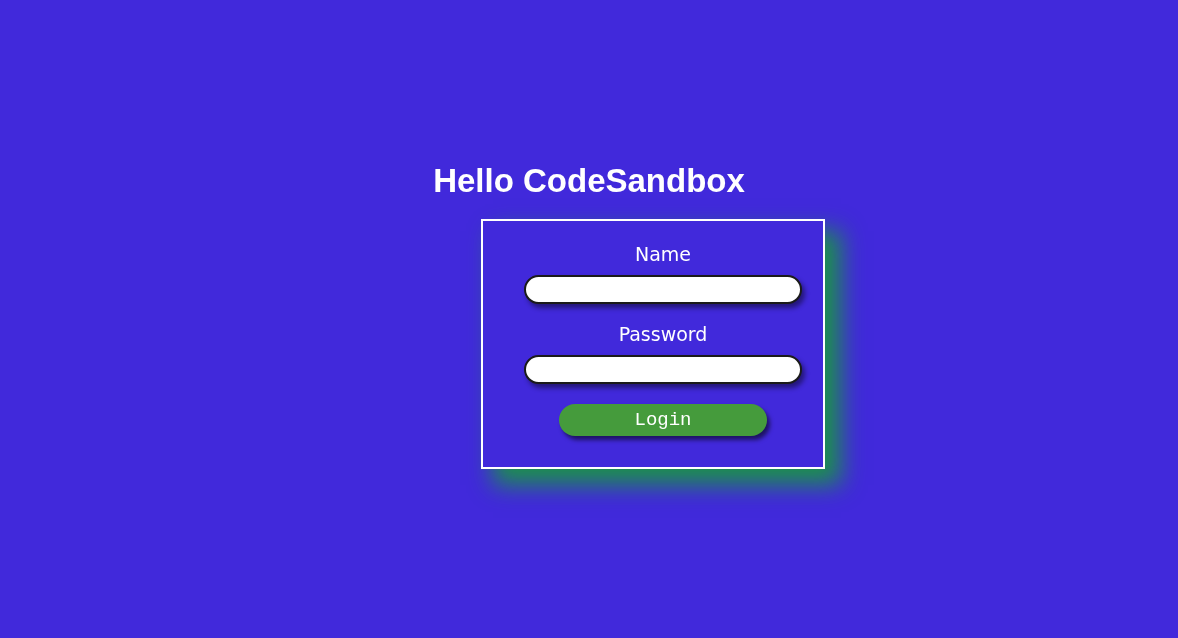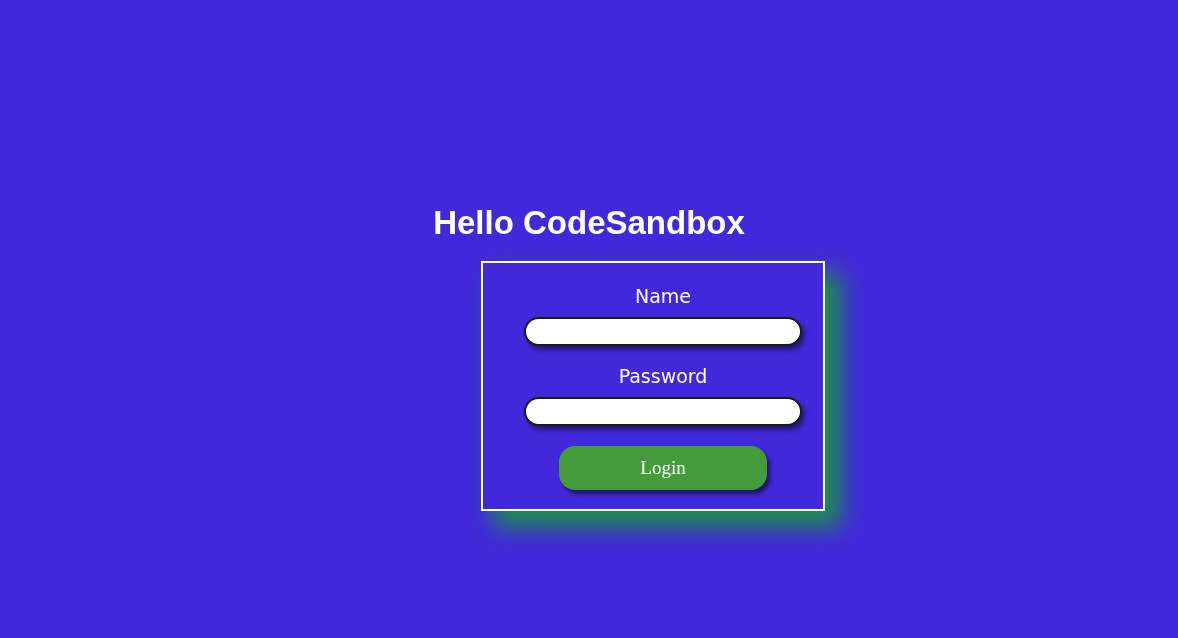--- a/index.html
+++ b/index.html
@@ -14,21 +14,20 @@
     font-family: "DejaVu Sans", sans-serif;
     position: relative;
   }
 
   .page {
     position: absolute;
     inset: 0;
     display: flex;
     flex-direction: column;
     align-items: center;
-    margin-top: 42px;
   }
 
   .app-title {
     margin: 0;
     position: absolute;
     top: 161px;
     left: 0;
     right: 0;
     text-align: center;
     color: #ffffff;
@@ -77,27 +76,27 @@
     outline: none;
     padding: 0 14px;
     font-family: "DejaVu Sans", sans-serif;
     font-size: 15px;
     color: #111111;
     box-shadow: 3px 4px 5px rgba(0,0,0,0.45);
   }
 
   .login-button {
     width: 208px;
-    height: 44px;
+    height: 32px;
     margin-top: 20px;
     background: #459b3c;
     color: #ffffff;
     border: none;
     border-radius: 16px;
-    font-family: Liberation Serif, serif;
+    font-family: Liberation Mono, monospace;
     font-size: 19px;
     line-height: 28px;
     padding: 0;
     cursor: pointer;
     box-shadow: 3px 4px 4px rgba(0,0,0,0.55);
   }
 
   .mode-area {
     position: absolute;
     left: 0;

